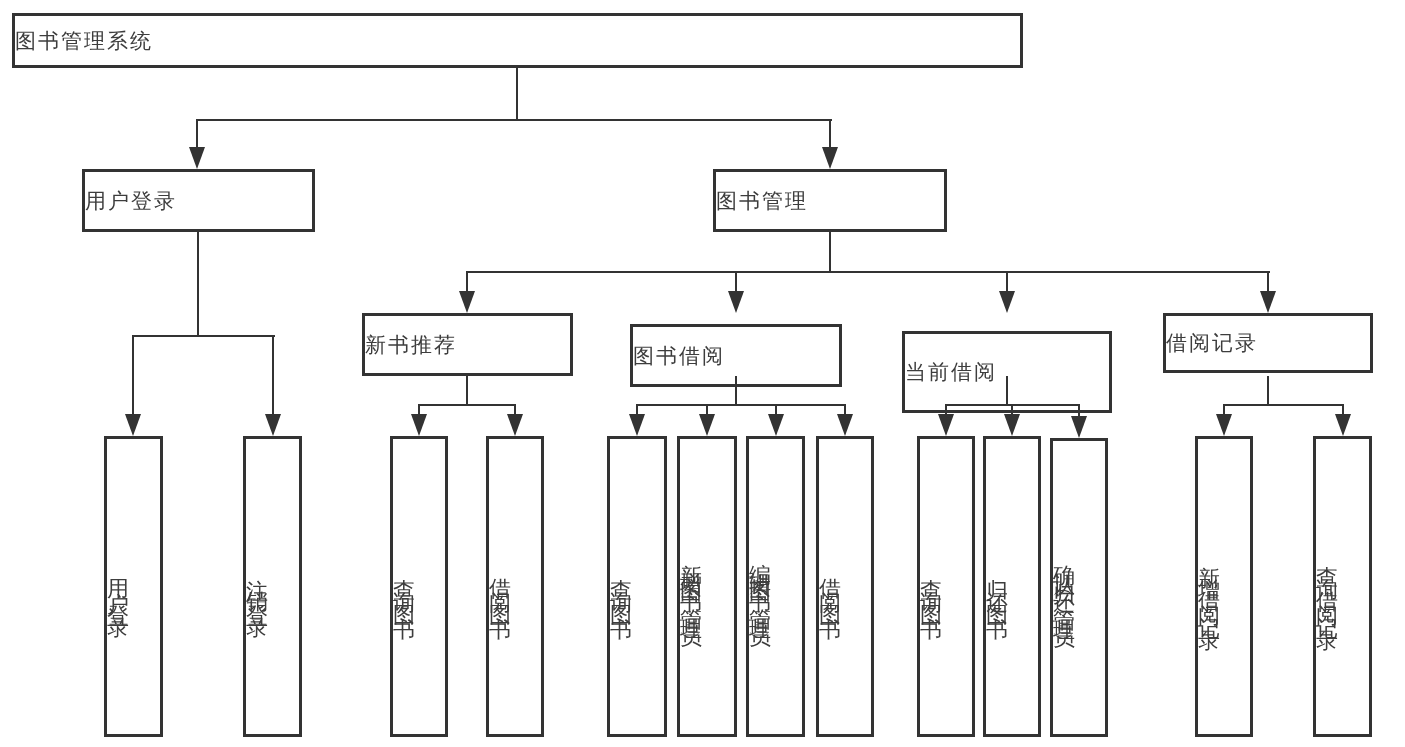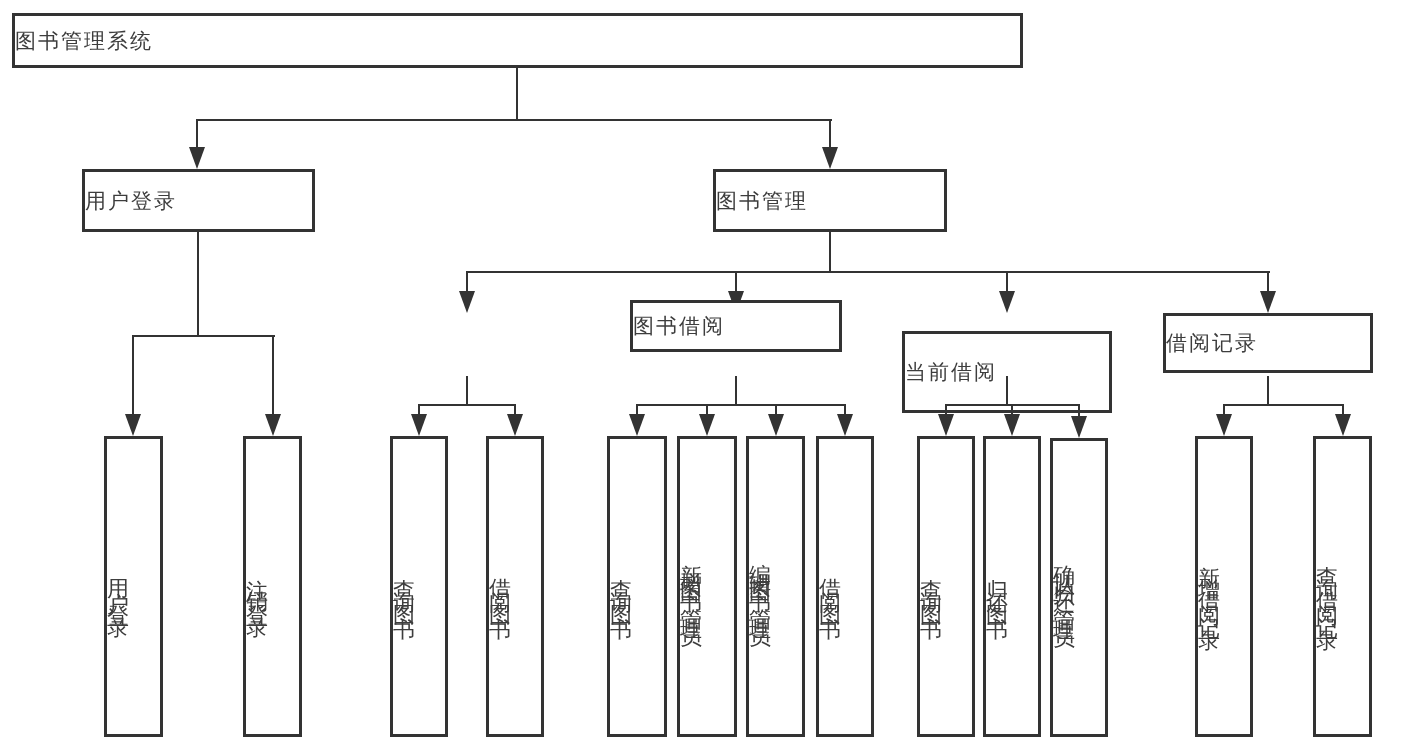--- a/index.html
+++ b/index.html
@@ -97,21 +97,24 @@
   <div class="line" style="left:466px;top:271px;width:804px;height:2px"></div>
   <div class="line" style="left:466px;top:271px;width:2px;height:23px"></div>
   <div class="arrow" style="left:459px;top:291px"></div>
   <div class="line" style="left:735px;top:271px;width:2px;height:23px"></div>
   <div class="arrow" style="left:728px;top:291px"></div>
   <div class="line" style="left:1006px;top:271px;width:2px;height:23px"></div>
   <div class="arrow" style="left:999px;top:291px"></div>
   <div class="line" style="left:1267px;top:271px;width:2px;height:23px"></div>
   <div class="arrow" style="left:1260px;top:291px"></div>
 
-  <div class="box" style="left:630px;top:300px;width:212px;height:52px">
+  <div class="box" style="left:362px;top:313px;width:211px;height:63px">
+    <span class="hlabel">新书推荐</span>
+  </div>
+  <div class="box" style="left:630px;top:324px;width:212px;height:63px">
     <span class="hlabel">图书借阅</span>
   </div>
   <div class="box" style="left:902px;top:331px;width:210px;height:82px">
     <span class="hlabel">当前借阅</span>
   </div>
   <div class="box" style="left:1163px;top:313px;width:210px;height:60px">
     <span class="hlabel">借阅记录</span>
   </div>
 
   <div class="line" style="left:466px;top:376px;width:2px;height:29px"></div>

